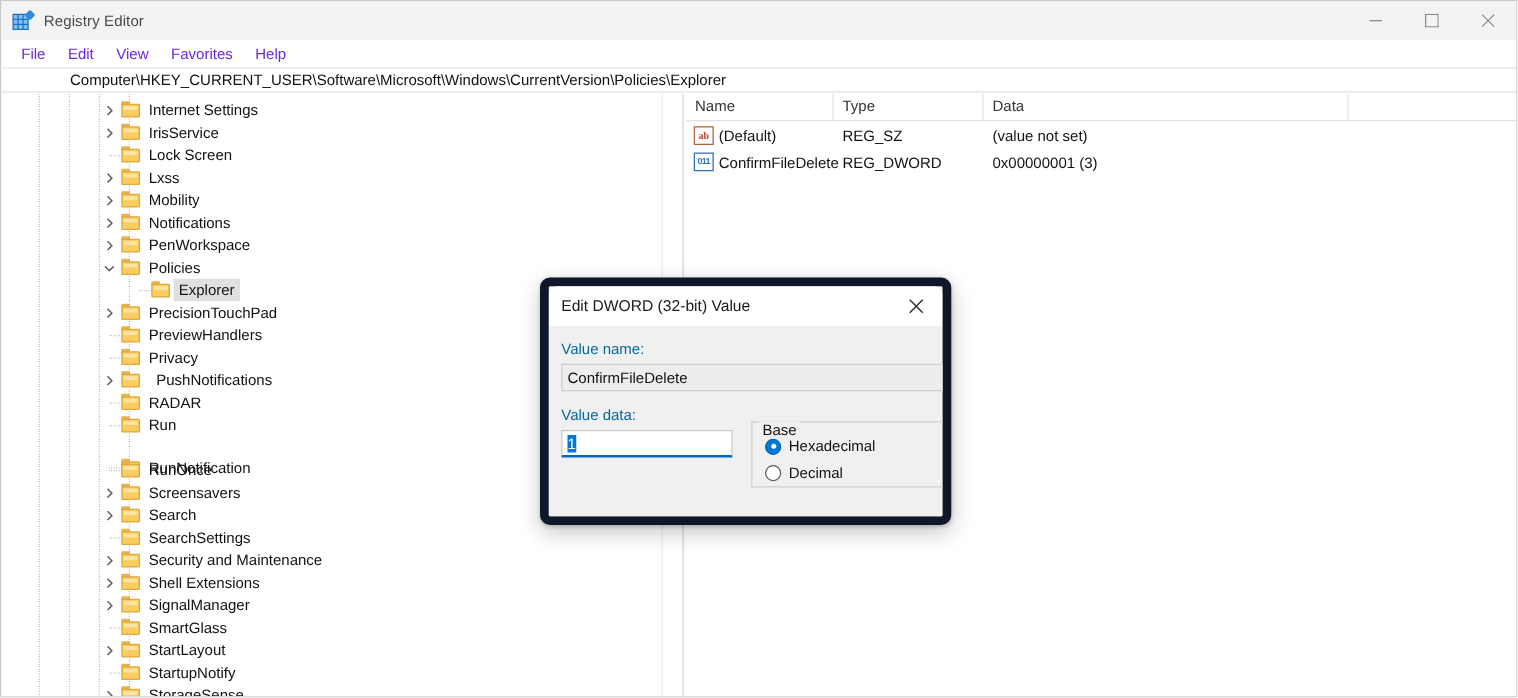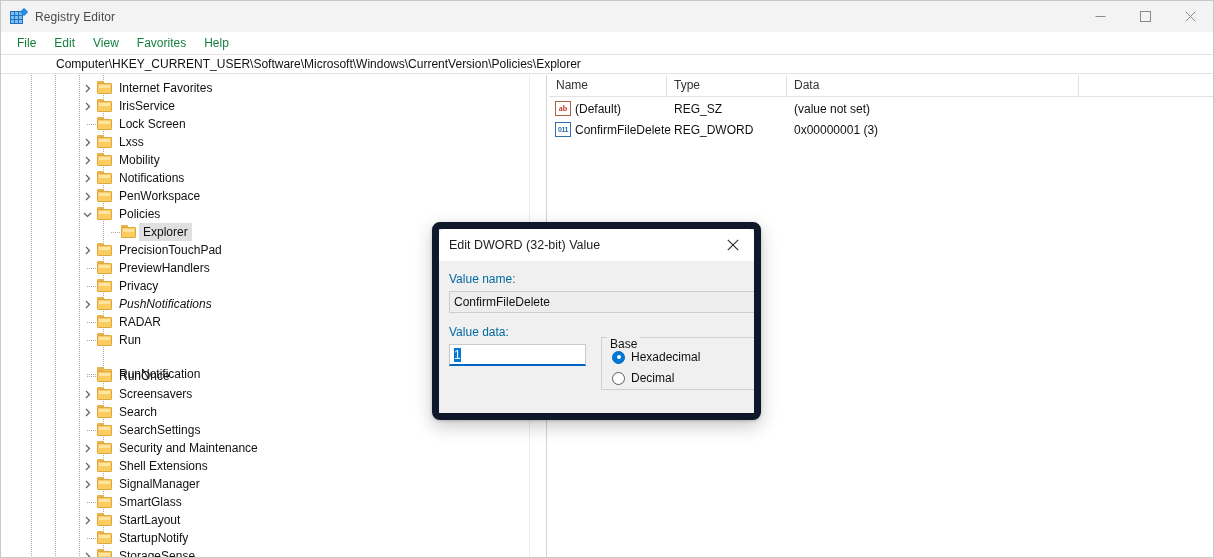--- a/index.html
+++ b/index.html
@@ -94,21 +94,21 @@
     width: 1212px;
     height: 22px;
     background: #ffffff;
     display: flex;
     align-items: center;
     padding-left: 7px;
     box-sizing: border-box;
   }
   .menuitem {
     font-size: 12px;
-    color: #15803d;
+    color: #6d28d9;
     padding: 2px 9px 3px 9px;
   }
 
   
   .addressbar {
     position: absolute;
     left: 0; top: 53px;
     width: 1212px;
     height: 20px;
     background: #ffffff;
@@ -521,21 +521,21 @@
           <div class="trow" style="top: 4px;">
             <div class="chev" style="left: 78px; top: 1px;">
               <svg width="9" height="9" viewBox="0 0 9 9">
                 <polyline points="3,1 6.5,4.5 3,8" fill="none" stroke="#5f5f5f" stroke-width="1.2"></polyline>
               </svg>
             </div>
             <div class="folder" style="left: 96px; top: 2px;">
               <span class="tab"></span>
               <span class="body"></span>
             </div>
-            <div class="tlabel" style="left: 118px;">Internet Favorites</div>
+            <div class="tlabel" style="left: 118px;">Internet Settings</div>
           </div>
           <div class="trow" style="top: 22px;">
             <div class="chev" style="left: 78px; top: 1px;">
               <svg width="9" height="9" viewBox="0 0 9 9">
                 <polyline points="3,1 6.5,4.5 3,8" fill="none" stroke="#5f5f5f" stroke-width="1.2"></polyline>
               </svg>
             </div>
             <div class="folder" style="left: 96px; top: 2px;">
               <span class="tab"></span>
               <span class="body"></span>
@@ -649,21 +649,21 @@
           <div class="trow" style="top: 220px;">
             <div class="chev" style="left: 78px; top: 1px;">
               <svg width="9" height="9" viewBox="0 0 9 9">
                 <polyline points="3,1 6.5,4.5 3,8" fill="none" stroke="#5f5f5f" stroke-width="1.2"></polyline>
               </svg>
             </div>
             <div class="folder" style="left: 96px; top: 2px;">
               <span class="tab"></span>
               <span class="body"></span>
             </div>
-            <div class="tlabel" style="left: 118px; font-style: italic;">PushNotifications</div>
+            <div class="tlabel" style="left: 124px;">PushNotifications</div>
           </div>
           <div class="trow" style="top: 238px;">
             <div class="dotstub" style="left: 86px; top: 9px;"></div>
             <div class="folder" style="left: 96px; top: 2px;">
               <span class="tab"></span>
               <span class="body"></span>
             </div>
             <div class="tlabel" style="left: 118px;">RADAR</div>
           </div>
           <div class="trow" style="top: 256px;">

